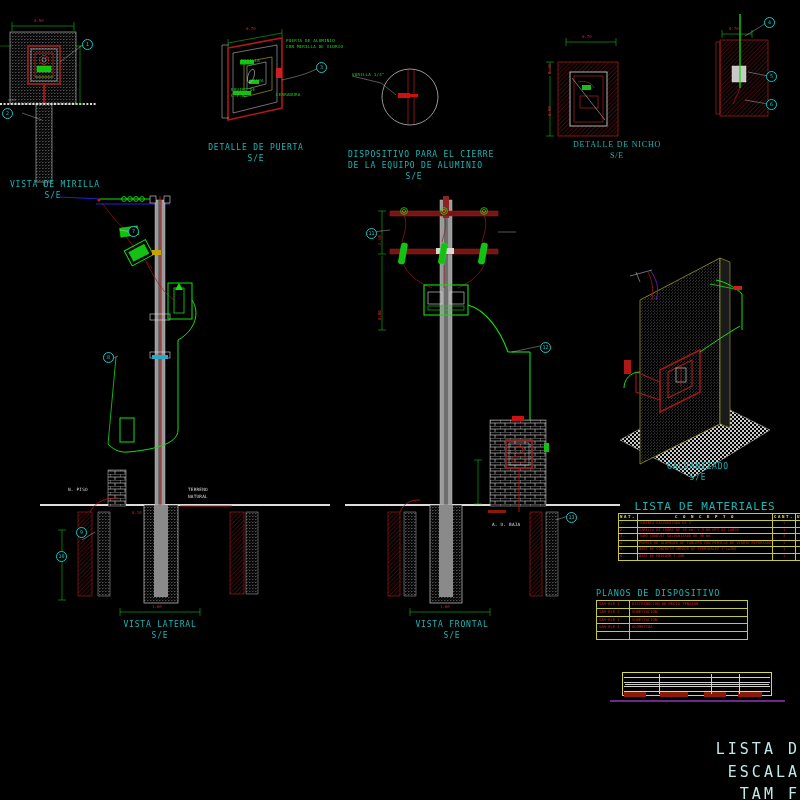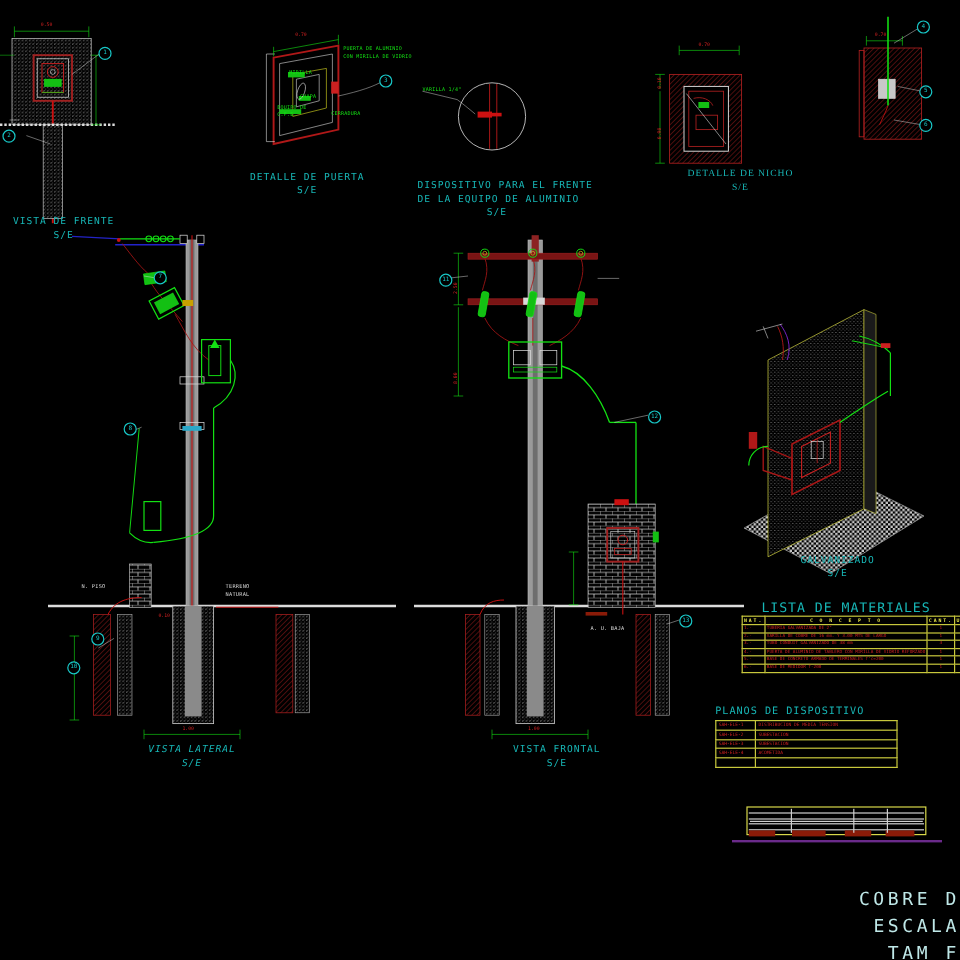--- a/index.html
+++ b/index.html
@@ -332,47 +332,47 @@
 
     <path d="M652,300 C654,290 652,280 648,272" stroke="#a81616" stroke-width="0.8" fill="none"></path>
     <path d="M656,300 C660,288 656,278 650,270" stroke="#7a22c8" stroke-width="0.8" fill="none"></path>
     <line x1="630" y1="276" x2="652" y2="270" stroke="#d8d8d8" stroke-width="0.5"></line>
     <line x1="636" y1="272" x2="640" y2="282" stroke="#d8d8d8" stroke-width="0.5"></line>
     <line x1="710" y1="284" x2="740" y2="290" stroke="#13e113" stroke-width="0.8"></line>
     <rect x="734" y="286" width="8" height="4" fill="#cc2020"></rect>
   </g>
 </svg>
 
-<div class="lbl" style="left:10px;top:180px;width:86px;"><span>VISTA DE FRENTE</span><br><span>S/E</span></div>
+<div class="lbl" style="left:10px;top:180px;width:86px;"><span>VISTA DE MIRILLA</span><br><span>S/E</span></div>
 <div class="dim" style="left:34px;top:18px;">0.50</div>
 
 <div class="lbl" style="left:198px;top:131px;width:116px;margin-top:12px;"><span>DETALLE DE PUERTA</span><br><span>S/E</span></div>
 <div class="dim" style="left:246px;top:26px;">0.70</div>
 <div class="note grn" style="left:286px;top:38px;">PUERTA DE ALUMINIO
 CON MIRILLA DE VIDRIO</div>
 <div class="note grn" style="left:241px;top:58px;">MIRILLA</div>
 <div class="note grn" style="left:250px;top:78px;">CHAPA</div>
 <div class="note grn" style="left:231px;top:87px;">EQUIPO DE
 C.F.E.</div>
 <div class="note grn" style="left:276px;top:92px;">CERRADURA</div>
 
-<div class="lbl" style="left:348px;top:150px;width:132px;"><span>DISPOSITIVO PARA EL FRENTE</span><br><span>DE LA EQUIPO DE ALUMINIO</span><br><span>S/E</span></div>
+<div class="lbl" style="left:348px;top:150px;width:132px;"><span>DISPOSITIVO PARA EL CIERRE</span><br><span>DE LA EQUIPO DE ALUMINIO</span><br><span>S/E</span></div>
 <div class="note grn" style="left:352px;top:72px;">VARILLA 1/4"</div>
 
 <div class="lbl" style="left:562px;top:140px;width:110px;font-family:Liberation Serif, serif;"><span>DETALLE DE NICHO</span><br><span>S/E</span></div>
 <div class="dim" style="left:582px;top:34px;">0.70</div>
 <div class="dimv" style="left:547px;top:74px;">0.10</div>
 <div class="dimv" style="left:547px;top:116px;">0.90</div>
 
 <div class="dim" style="left:729px;top:26px;">0.70</div>
 
-<div class="lbl" style="left:112px;top:620px;width:96px;font-style:italic;"><span>VISTA LATERAL</span><br><span>S/E</span></div>
+<div class="lbl" style="left:112px;top:620px;width:96px;"><span>VISTA LATERAL</span><br><span>S/E</span></div>
 <div class="dim" style="left:152px;top:604px;">1.00</div>
 
-<div class="lbl" style="left:416px;top:620px;width:96px;"><span>VISTA FRONTAL</span><br><span>S/E</span></div>
+<div class="lbl" style="left:404px;top:620px;width:96px;"><span>VISTA FRONTAL</span><br><span>S/E</span></div>
 <div class="dim" style="left:440px;top:604px;">1.00</div>
 
 <div class="note wht" style="left:68px;top:487px;font-size:4.4px;">N. PISO</div>
 <div class="note wht" style="left:188px;top:487px;font-size:4.4px;">TERRENO
 NATURAL</div>
 <div class="note wht" style="left:492px;top:522px;font-size:4.4px;">A. U. BAJA</div>
 <div class="dim" style="left:132px;top:510px;">0.10</div>
 
 <div class="dimv" style="left:377px;top:245px;">2.50</div>
 <div class="dimv" style="left:377px;top:320px;">8.00</div>
@@ -485,15 +485,15 @@
       <div class="tb-red" style="width:24px;"></div>
     </div>
   </div>
   <div style="position:absolute;left:2px;top:11px;width:144px;border-top:.5px solid #cfcfcf;"></div>
   <div style="position:absolute;left:36px;top:1px;height:20px;border-left:.5px solid #cfcfcf;"></div>
   <div style="position:absolute;left:88px;top:1px;height:20px;border-left:.5px solid #cfcfcf;"></div>
   <div style="position:absolute;left:116px;top:1px;height:20px;border-left:.5px solid #cfcfcf;"></div>
 </div>
 <div style="position:absolute;left:610px;top:700px;width:175px;height:1.5px;background:#6a2a8a;"></div>
 
-<div class="corner" style="left:600px;top:738px;width:200px;"><span>COBRE D</span><br><span>ESCALA</span><br><span>TAM F</span></div>
+<div class="corner" style="left:600px;top:738px;width:200px;"><span>LISTA D</span><br><span>ESCALA</span><br><span>TAM F</span></div>
 
 </div>
 
 </body></html>

